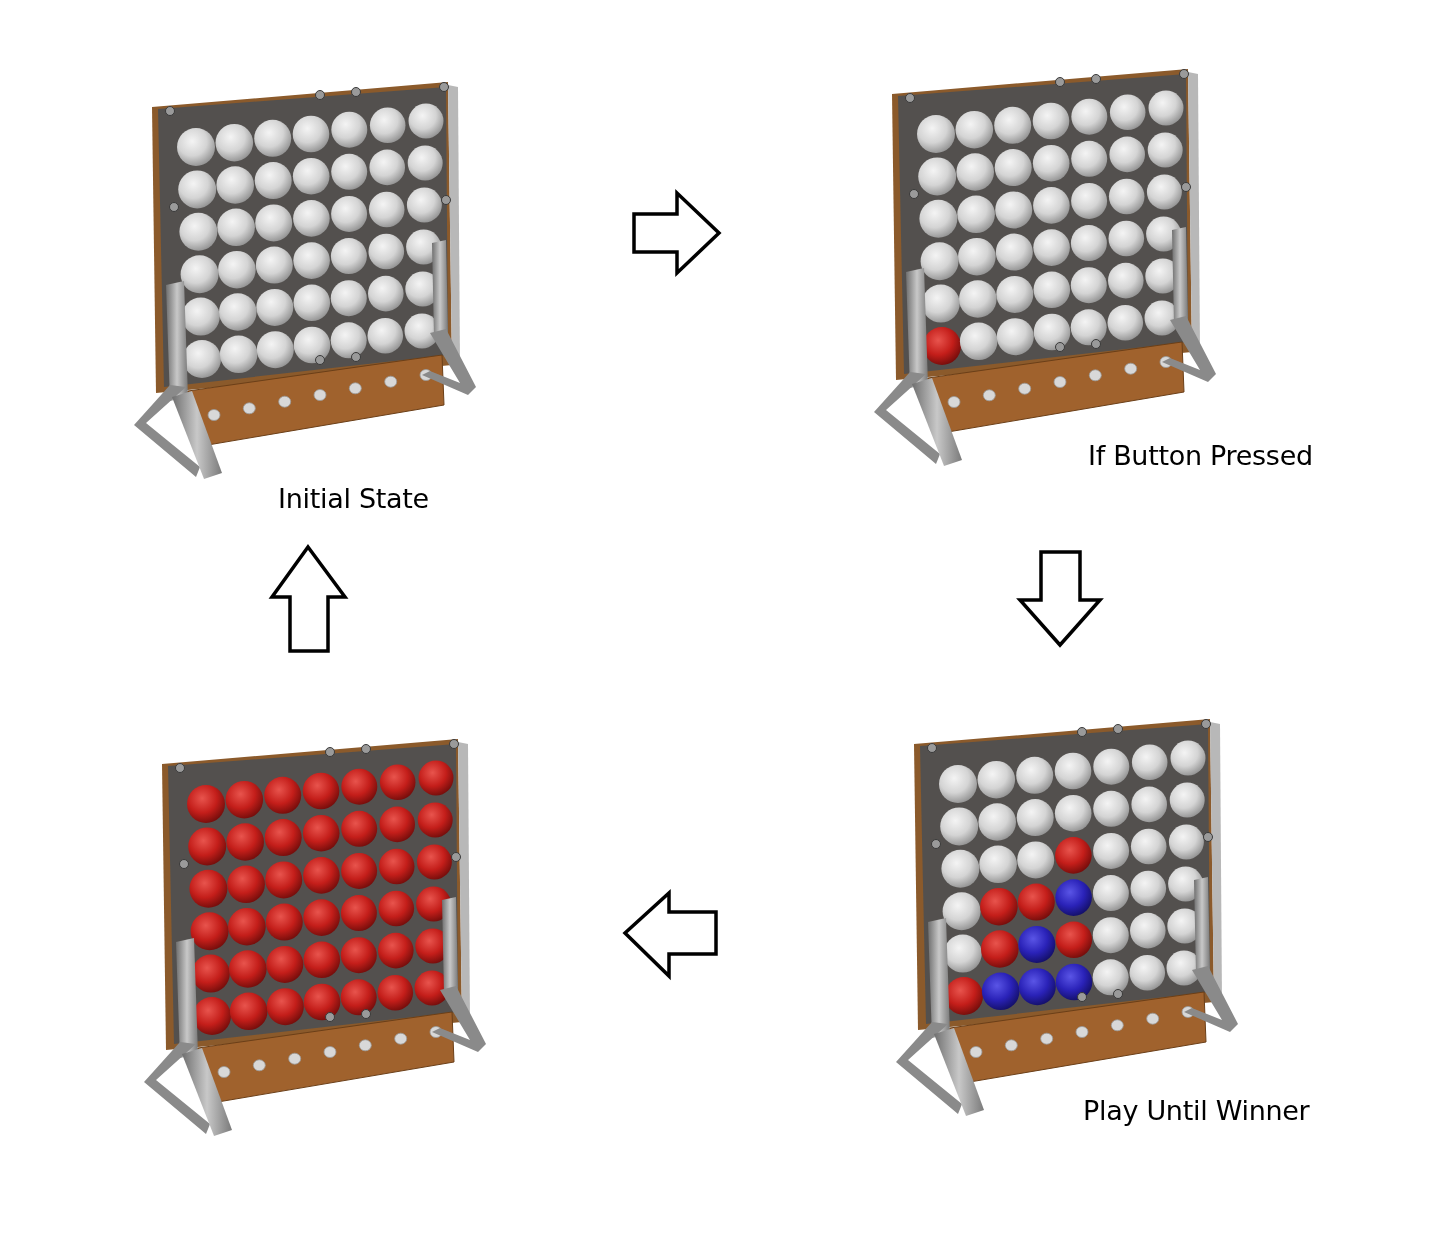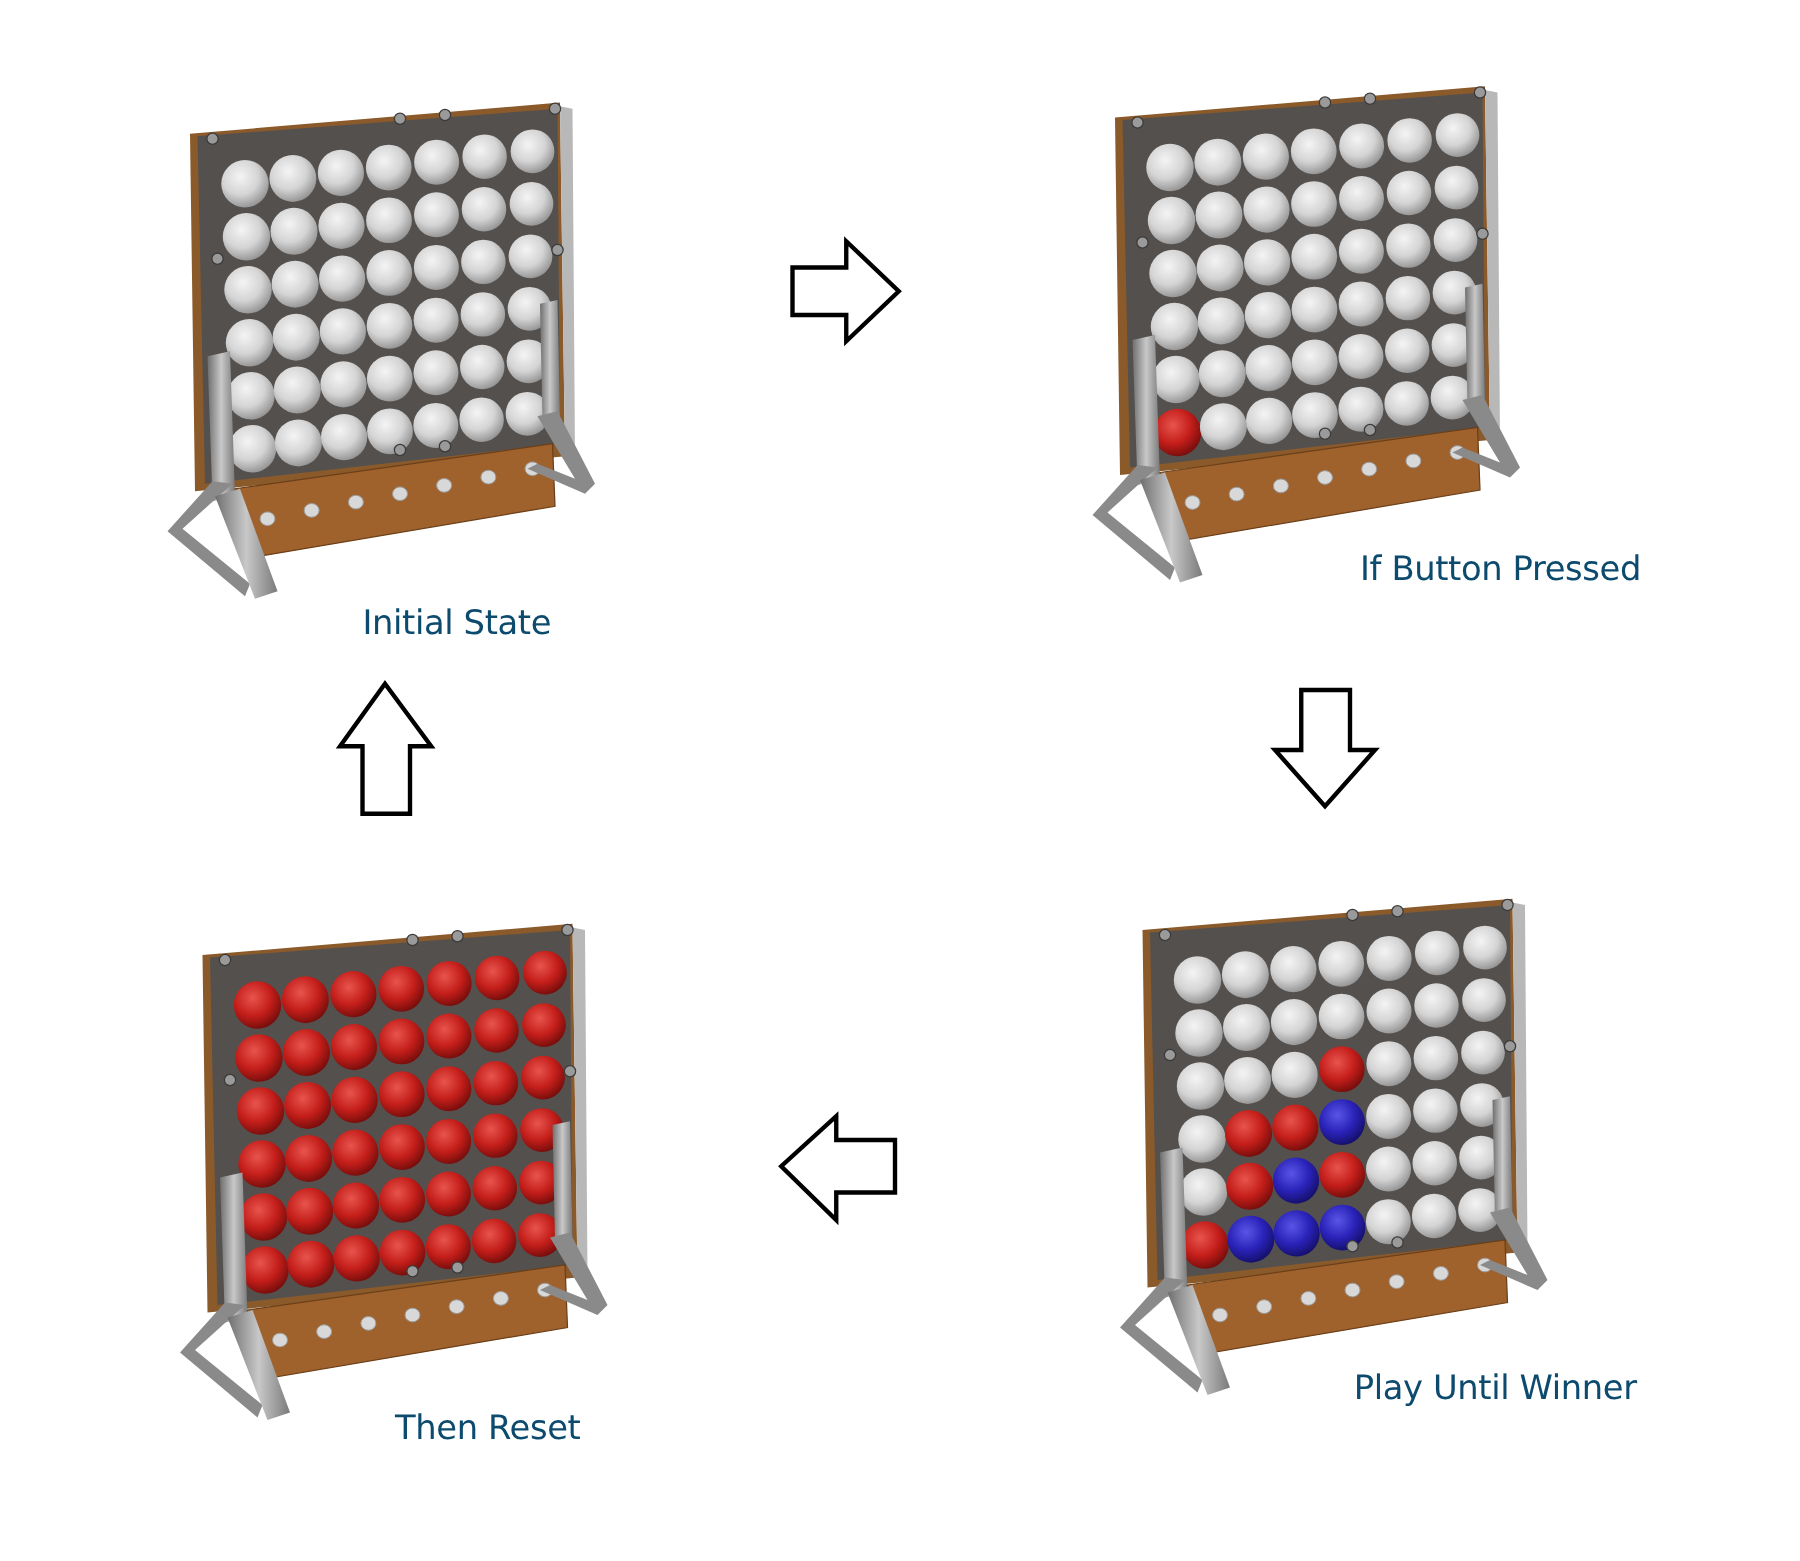--- a/index.html
+++ b/index.html
@@ -1,20 +1,20 @@
 <!DOCTYPE html>
 <html><head>
 <meta charset="utf-8">
 <style>
   html, body { margin: 0; padding: 0; background: #ffffff; }
   body { width: 1440px; height: 1249px; position: relative; overflow: hidden;
          font-family: "DejaVu Sans", "Liberation Sans", sans-serif; }
   .board { position: absolute; }
   .board svg { display: block; overflow: visible; }
-  .label { position: absolute; color: #0c4a6e; font-size: 27px; line-height: 42px;
+  .label { position: absolute; color: #000000; font-size: 27px; line-height: 42px;
            font-family: "DejaVu Sans", sans-serif; letter-spacing: -0.3px; white-space: nowrap; }
   .arrow { position: absolute; }
   .arrow svg { display: block; }
 </style>
 </head>
 <body>
 
 <div class="board" style="left:130px; top:75px;">
     <svg width="360" height="410" viewBox="0 0 360 410">
       <defs>
@@ -102,21 +102,21 @@
       <ellipse cx="154.7" cy="326.7" rx="6" ry="5.5" fill="#d8d8d8" stroke="#9a9a9a" stroke-width="0.8"></ellipse>
       <ellipse cx="190.0" cy="320.0" rx="6" ry="5.5" fill="#d8d8d8" stroke="#9a9a9a" stroke-width="0.8"></ellipse>
       <ellipse cx="225.3" cy="313.3" rx="6" ry="5.5" fill="#d8d8d8" stroke="#9a9a9a" stroke-width="0.8"></ellipse>
       <ellipse cx="260.7" cy="306.7" rx="6" ry="5.5" fill="#d8d8d8" stroke="#9a9a9a" stroke-width="0.8"></ellipse>
       <ellipse cx="296.0" cy="300.0" rx="6" ry="5.5" fill="#d8d8d8" stroke="#9a9a9a" stroke-width="0.8"></ellipse>
       <polygon points="40,310 56,312 16,348 70,392 66,402 4,350" fill="#8a8a8a"></polygon>
       <polygon points="42,322 62,316 92,398 74,404" fill="url(#m0)"></polygon>
       <polygon points="300,258 316,254 346,312 338,320 292,300 300,296 330,308" fill="#8a8a8a"></polygon>
     </svg>
   </div>
-<div class="label" style="left:278px; top:478px;margin-left:12px;">Initial State</div>
+<div class="label" style="left:278px; top:478px;">Initial State</div>
 
 <div class="arrow" style="left:625px; top:185px;">
   <svg width="110" height="100" viewBox="625 185 110 100">
     <polygon points="634,214 677,214 677,193 719,233 677,273 677,252 634,252" fill="#fff" stroke="#000" stroke-width="3.5" stroke-linejoin="miter"></polygon>
   </svg>
 </div>
 
 <div class="board" style="left:870px; top:62px;">
     <svg width="360" height="410" viewBox="0 0 360 410">
       <defs>
@@ -409,20 +409,19 @@
       <ellipse cx="190.0" cy="320.0" rx="6" ry="5.5" fill="#d8d8d8" stroke="#9a9a9a" stroke-width="0.8"></ellipse>
       <ellipse cx="225.3" cy="313.3" rx="6" ry="5.5" fill="#d8d8d8" stroke="#9a9a9a" stroke-width="0.8"></ellipse>
       <ellipse cx="260.7" cy="306.7" rx="6" ry="5.5" fill="#d8d8d8" stroke="#9a9a9a" stroke-width="0.8"></ellipse>
       <ellipse cx="296.0" cy="300.0" rx="6" ry="5.5" fill="#d8d8d8" stroke="#9a9a9a" stroke-width="0.8"></ellipse>
       <polygon points="40,310 56,312 16,348 70,392 66,402 4,350" fill="#8a8a8a"></polygon>
       <polygon points="42,322 62,316 92,398 74,404" fill="url(#m3)"></polygon>
       <polygon points="300,258 316,254 346,312 338,320 292,300 300,296 330,308" fill="#8a8a8a"></polygon>
     </svg>
   </div>
 <div class="label" style="left:316px; top:1122px;">
-  <div>Then Reset</div>
 </div>
 
 <div class="arrow" style="left:265px; top:540px;">
   <svg width="90" height="120" viewBox="265 540 90 120">
     <polygon points="308,547 345,597 328,597 328,651 290,651 290,597 272,597" fill="#fff" stroke="#000" stroke-width="3.5" stroke-linejoin="miter"></polygon>
   </svg>
 </div>
 
 </body></html>

